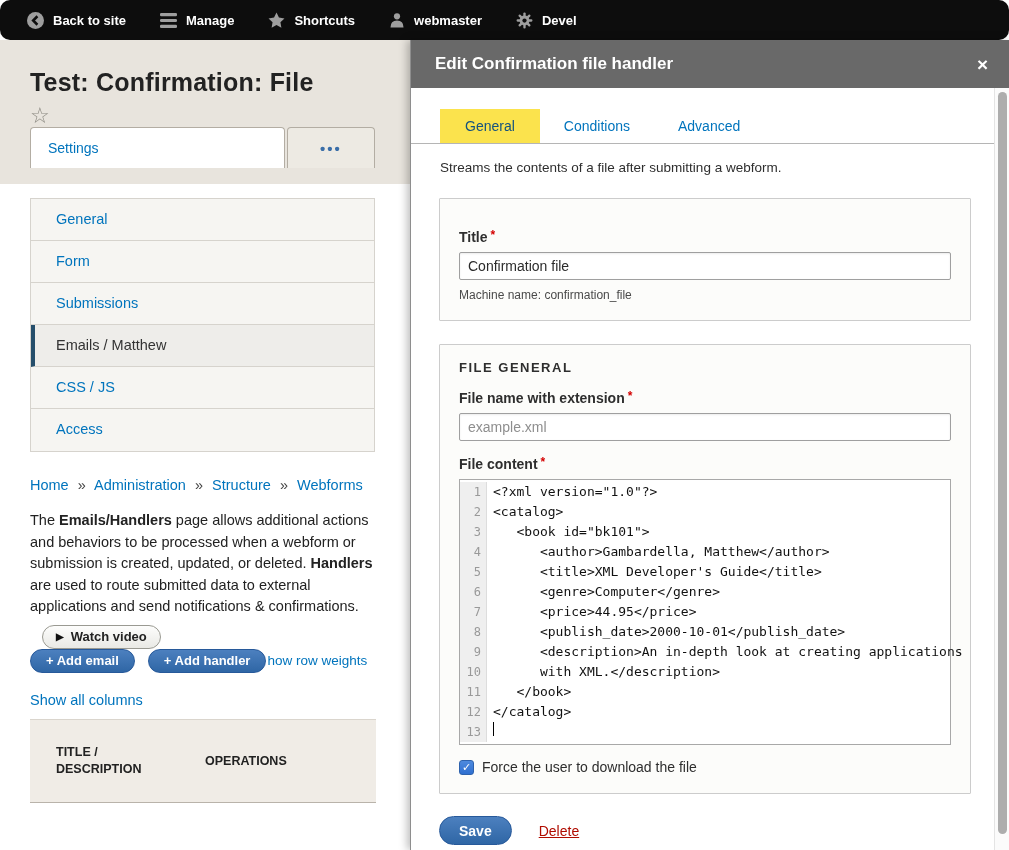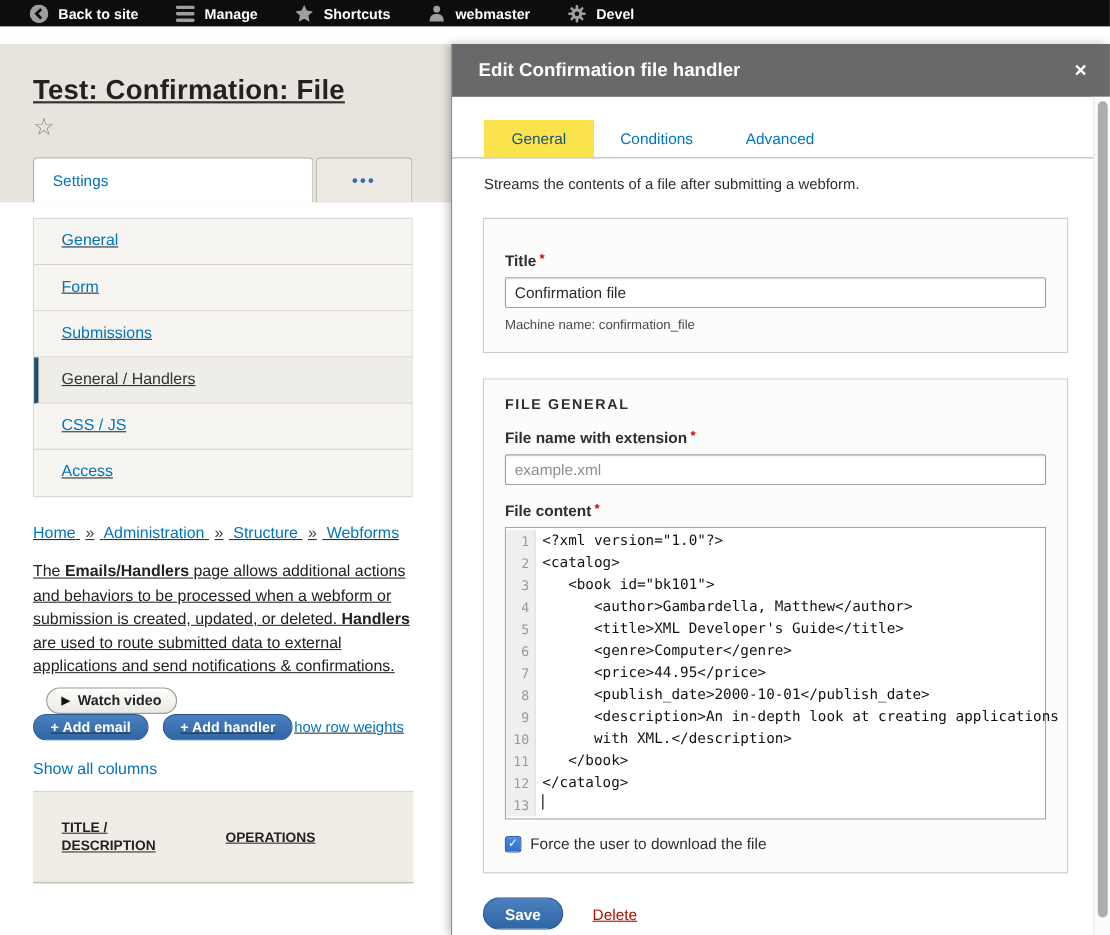--- a/index.html
+++ b/index.html
@@ -1,32 +1,32 @@
 <!DOCTYPE html>
 <html><head>
 <meta charset="utf-8">
 <style>
   * { margin:0; padding:0; box-sizing:border-box; }
   html,body { width:1009px; height:850px; overflow:hidden; background:#fff;
     font-family:"Liberation Sans", sans-serif; color:#333; }
 
   
-  .toolbar { position:absolute; left:0; top:0; width:1009px; height:24px;
-    background:#0d0d0d; display:flex; align-items:center; padding-left:10px; }
+  .toolbar { position:absolute; left:0; top:0; width:1009px; height:40px;
+    background:#0d0d0d; display:flex; align-items:flex-start; padding-left:10px;border-radius:10px; }
   .tb-item { display:flex; align-items:center; gap:9px; padding:0 17px; height:40px;
     color:#fff; font-size:13px; font-weight:bold; cursor:pointer; }
   .tb-item svg { display:block; }
 
   
   .left-panel { position:absolute; left:0; top:40px; width:410px; height:810px;
-    background:#fff; overflow:hidden;text-decoration:underline; }
+    background:#fff; overflow:hidden; }
   .lp-header { background:#e8e4dd; padding:28px 0 0 30px; height:144px; position:relative; }
   .page-title { font-size:25px; font-weight:bold; color:#222; letter-spacing:.2px; }
   .fav-star { font-size:22px; color:#8d8b83; margin-top:8px; display:inline-block; line-height:1; }
-  .lp-tabs { position:absolute; left:30px; bottom:0; display:flex; align-items:flex-end; }
+  .lp-tabs { position:absolute; left:30px; bottom:16px; display:flex; align-items:flex-end; }
   .lp-tab { height:41px; border:1px solid #b3ada3; border-bottom:none;
     border-radius:4px 4px 0 0; display:flex; align-items:center; font-size:14px; }
   .lp-tab.settings { width:255px; background:#fff; padding-left:17px; color:#0074bd; }
   .lp-tab.more { width:88px; background:#edeae3; margin-left:2px; justify-content:center;
     color:#3a6ea8; font-weight:bold; letter-spacing:2px; font-size:15px; }
   .lp-content { padding:13px 35px 0 30px; }
 
   .side-menu { list-style:none; border:1px solid #d6d3cd; margin-top:1px; }
   .side-menu li { height:42px; line-height:41px; padding-left:25px; background:#f6f5f2;
     border-bottom:1px solid #d6d3cd; font-size:14.5px; color:#0074bd; cursor:pointer; }
@@ -178,21 +178,21 @@
       </div>
       <div class="lp-tab more">•••</div>
     </div>
   </div>
 
   <div class="lp-content">
     <ul class="side-menu">
       <li>General</li>
       <li>Form</li>
       <li>Submissions</li>
-      <li class="active">General / Handlers</li>
+      <li class="active">Emails / Matthew</li>
       <li>CSS / JS</li>
       <li>Access</li>
     </ul>
 
     <div class="breadcrumb">
       <a>Home</a>
       <span class="sep">»</span>
       <a>Administration</a>
       <span class="sep">»</span>
       <a>Structure</a>

